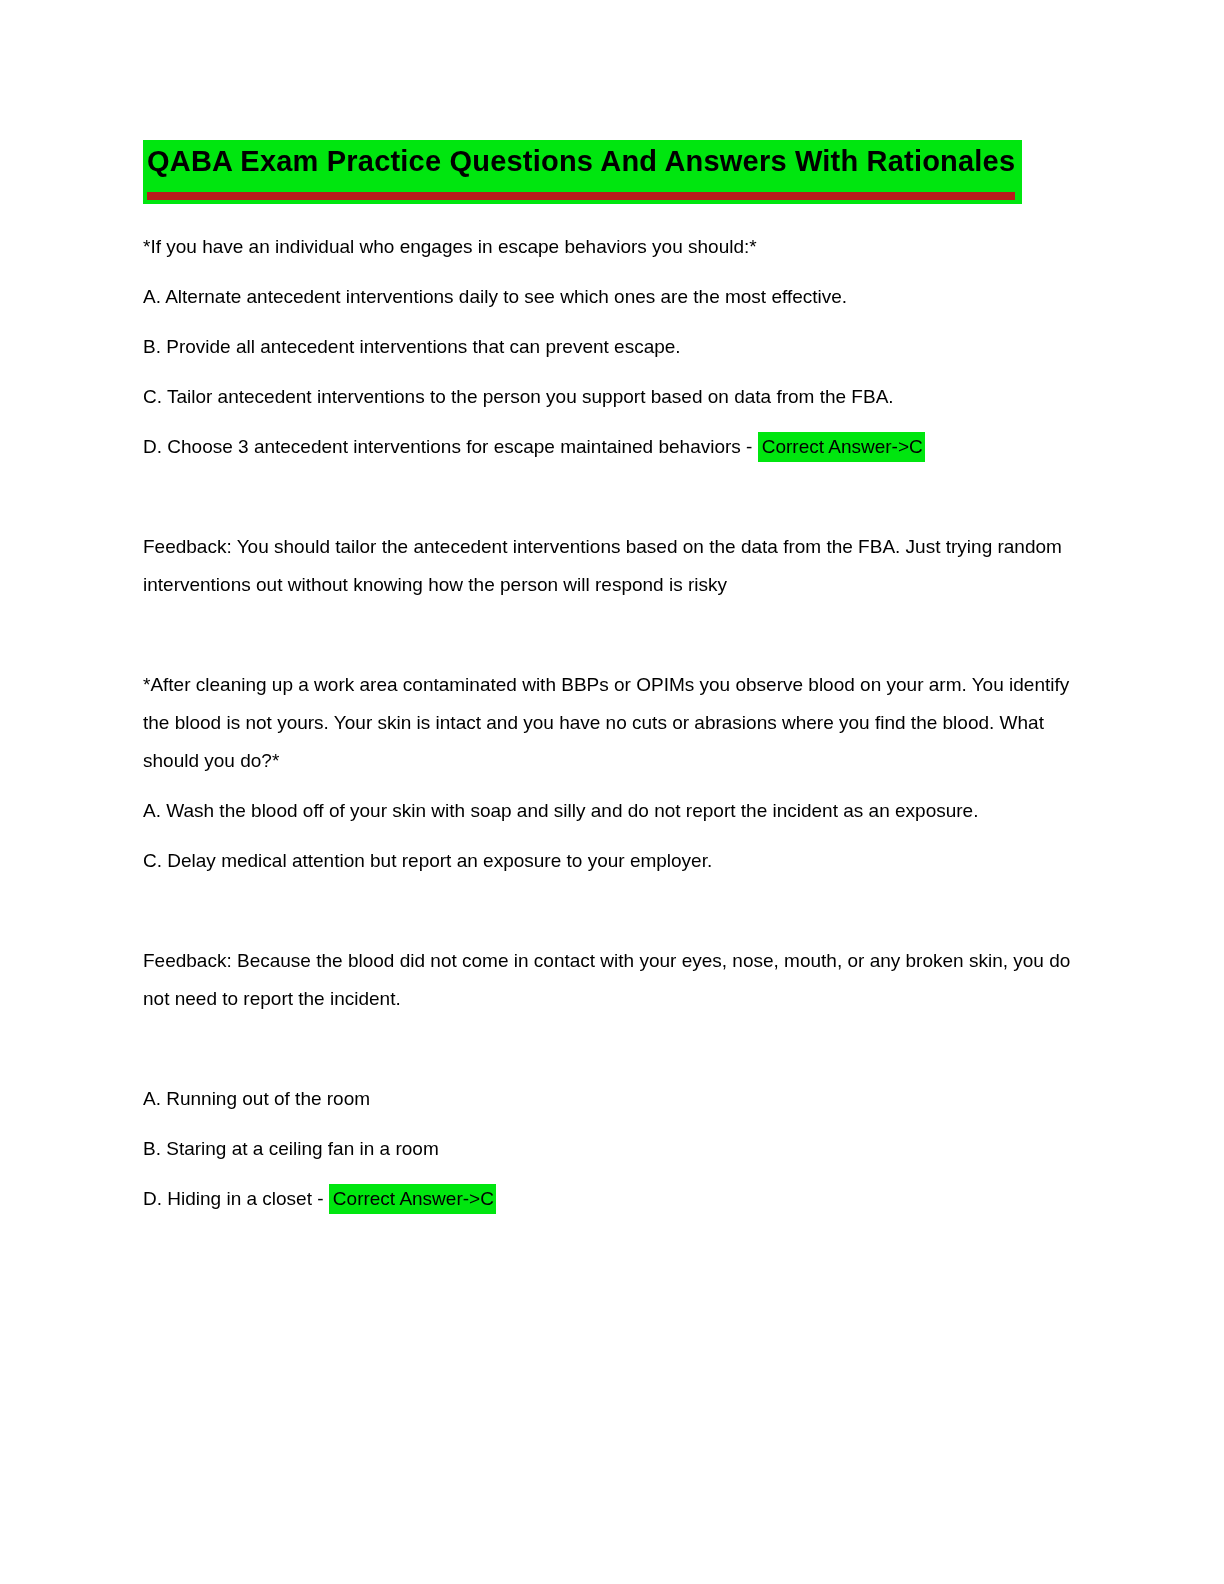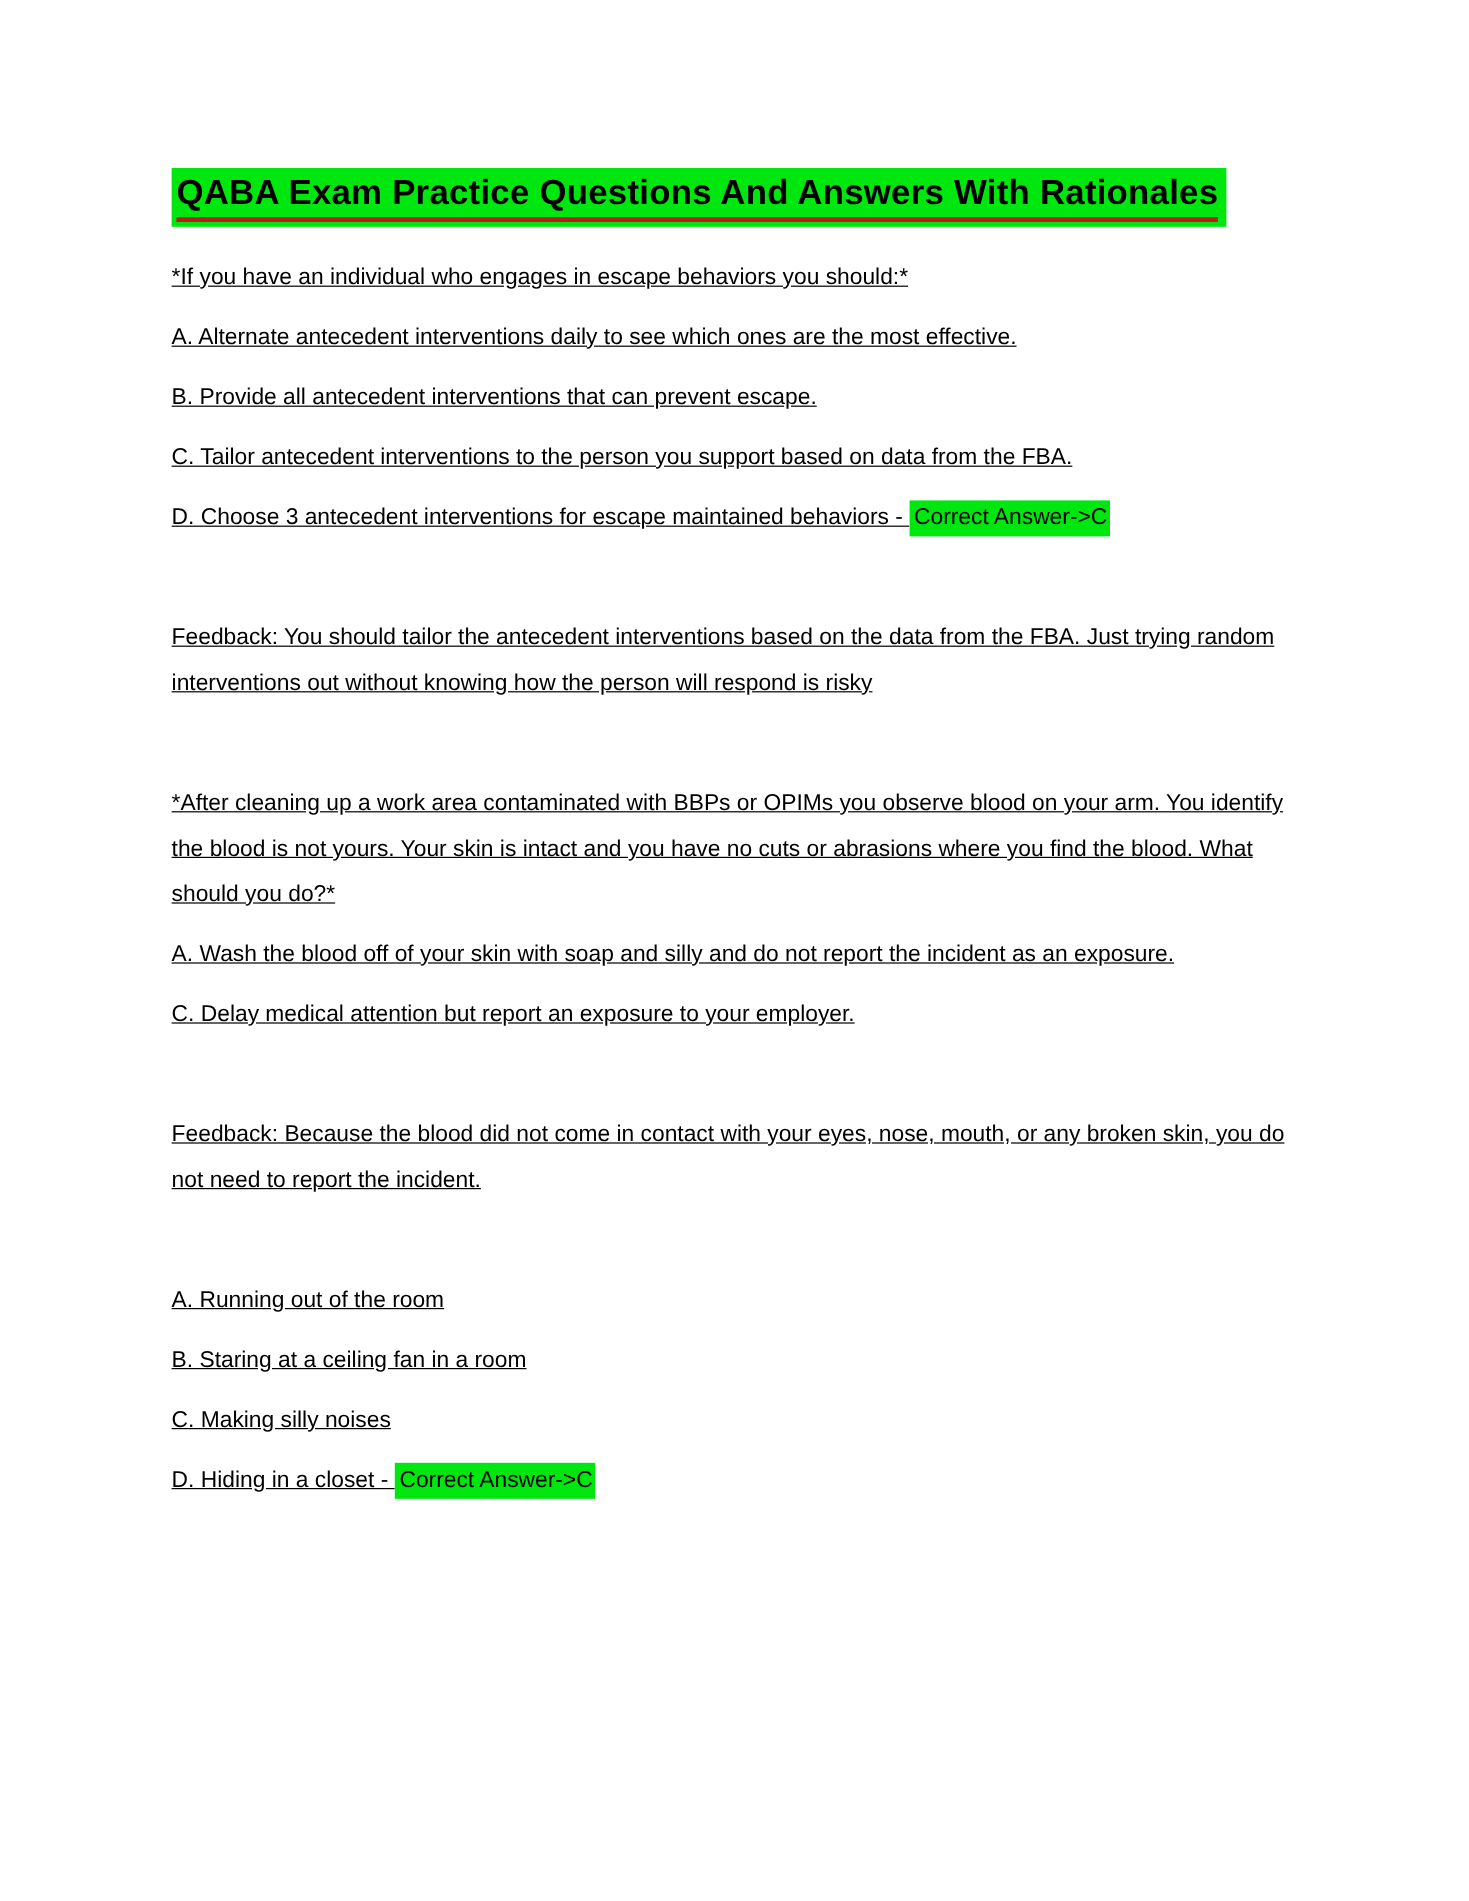--- a/index.html
+++ b/index.html
@@ -26,29 +26,28 @@
     letter-spacing: 0.2px;
   }
   .title-hl {
     display: inline-block;
     background: var(--hl);
     color: var(--ink);
     padding: 3px 7px 4px 4px;
   }
   .title-underline {
     display: inline-block;
-    border-bottom: 4px solid #b91c1c;
-    padding-bottom: 2px;
+    border-bottom: 8px solid #b91c1c;
+    padding-bottom: 13px;
   }
   .para {
     margin: 0 0 12px 0;
     font-size: 19px;
     line-height: 38px;
     max-width: 972px;
-    text-decoration: underline;
   }
   .blank-line { height: 50px; }
   mark.answer-hl {
     display: inline-block;
     background: var(--hl);
     color: var(--ink);
     line-height: 23px;
     padding: 3px 2px 4px 4px;
   }
 </style>
@@ -70,16 +69,15 @@
 
   <p class="para">*After cleaning up a work area contaminated with BBPs or OPIMs you observe blood on your arm. You identify the blood is not yours. Your skin is intact and you have no cuts or abrasions where you find the blood. What should you do?*</p>
   <p class="para">A. Wash the blood off of your skin with soap and silly and do not report the incident as an exposure.</p>
   <p class="para">C. Delay medical attention but report an exposure to your employer.</p>
   <div class="blank-line"></div>
   <p class="para">Feedback: Because the blood did not come in contact with your eyes, nose, mouth, or any broken skin, you do not need to report the incident.</p>
   <div class="blank-line"></div>
 
   <p class="para">A. Running out of the room</p>
   <p class="para">B. Staring at a ceiling fan in a room</p>
-  <p class="para">C. Making silly noises</p>
   <p class="para"><span>D. Hiding in a closet - </span><mark class="answer-hl">Correct Answer-&gt;C</mark></p>
 
 </div>
 
 </body></html>

